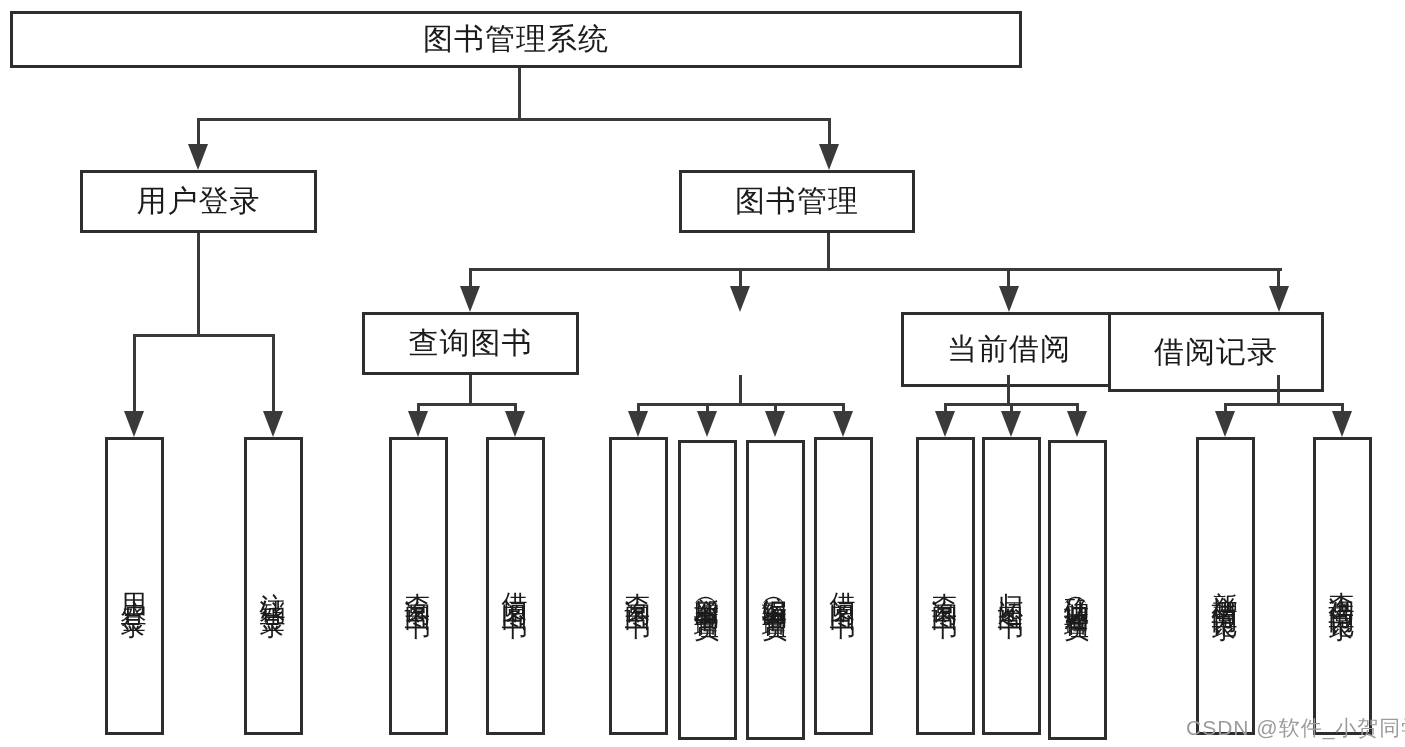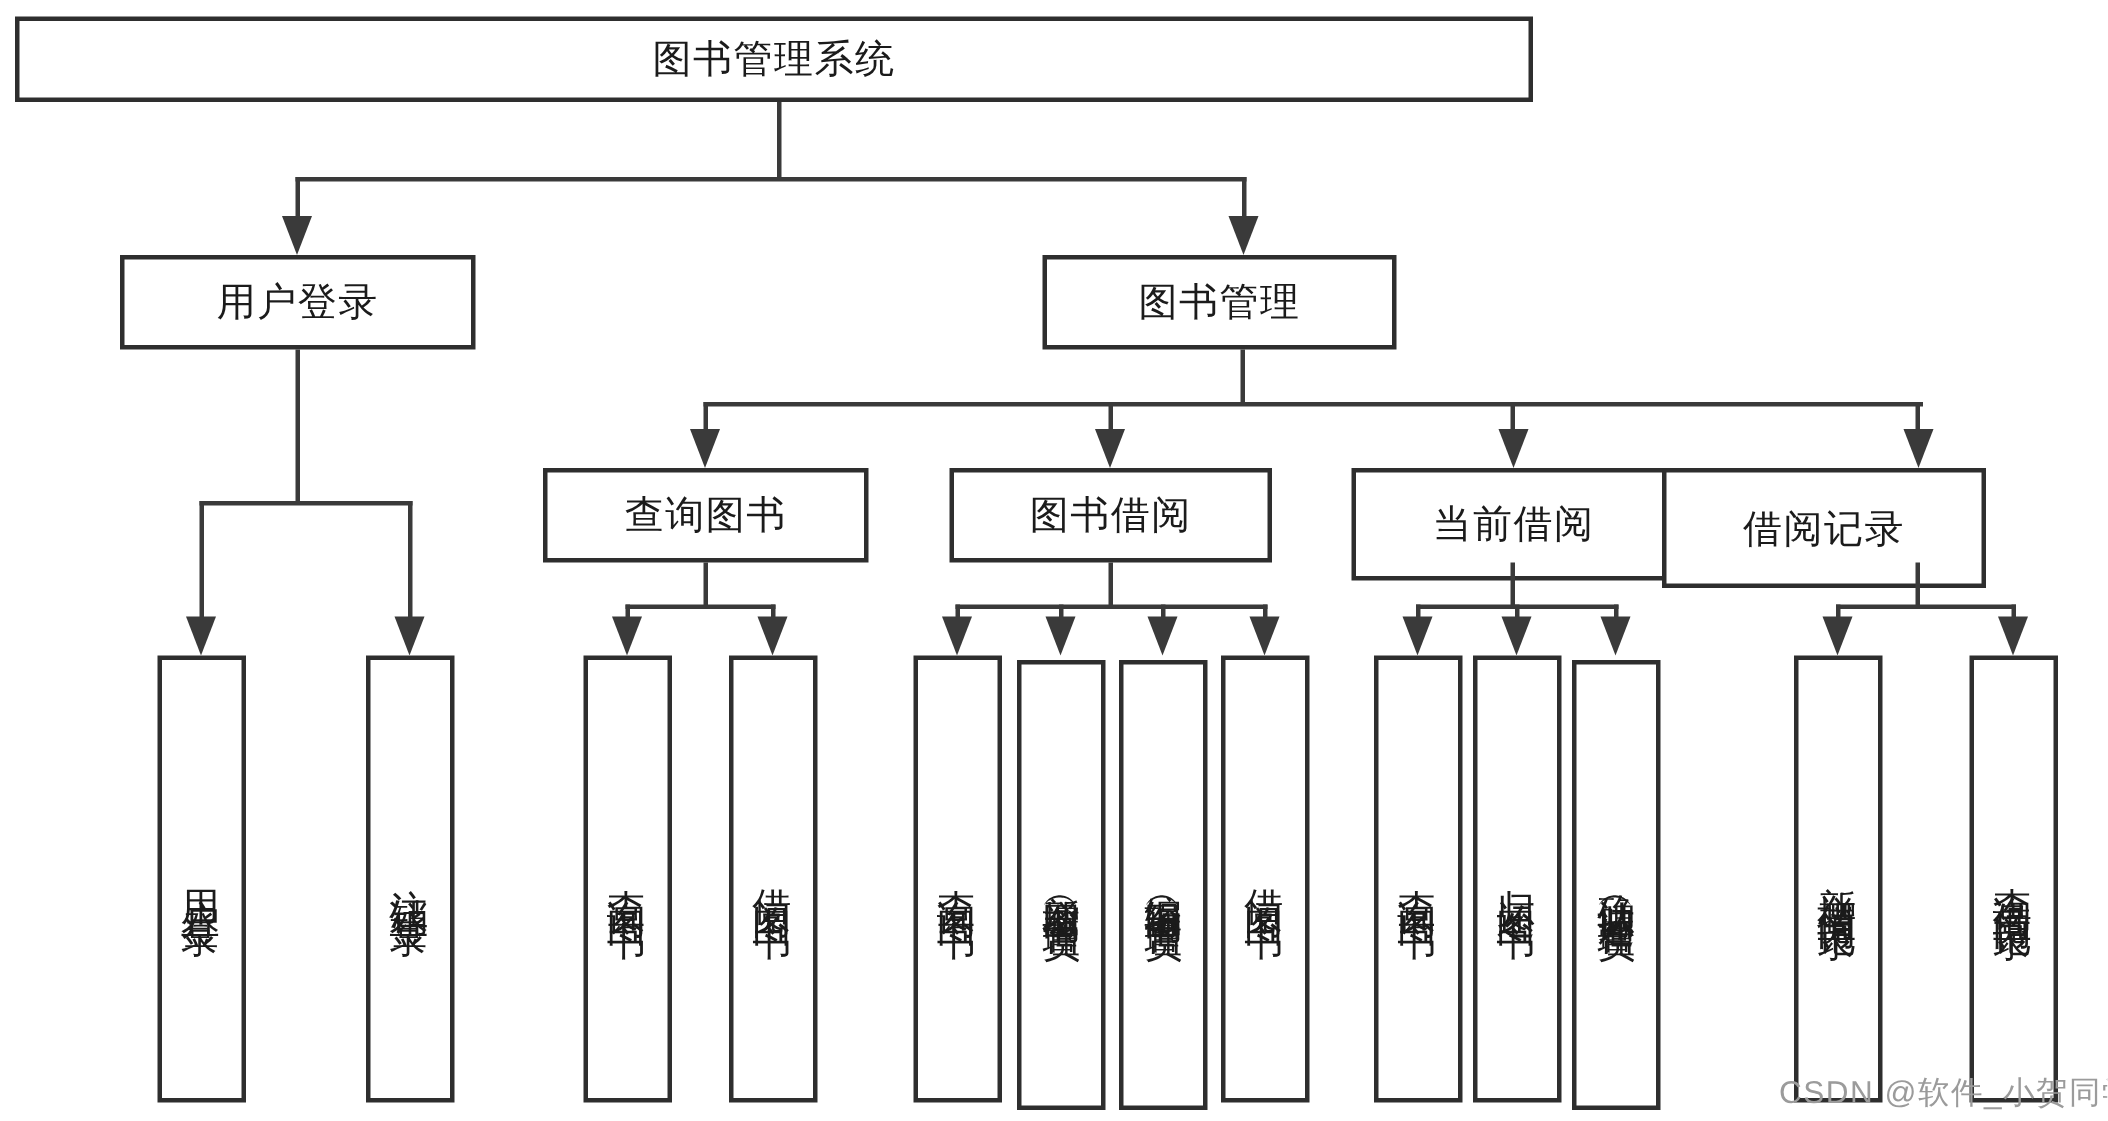--- a/index.html
+++ b/index.html
@@ -19,21 +19,21 @@
     position: absolute;
     box-sizing: border-box;
     border: 3px solid #2e2e2e;
     background: #ffffff;
     color: #1b1b1b;
     display: flex;
     align-items: center;
     justify-content: center;
   }
   .hbox {
-    font-size: 26px;
+    font-size: 30px;
     letter-spacing: 1px;
   }
   .vbox {
     writing-mode: vertical-rl;
     text-orientation: mixed;
   }
   .chars4 { font-size: 26px; letter-spacing: 7px; }
   .chars6 { font-size: 26px; letter-spacing: 5px; }
   .chars9 { font-size: 25px; letter-spacing: 3px; }
   .hl {
@@ -75,21 +75,21 @@
   <div>
     <div class="vl" style="left:518px;top:68px;height:52px"></div>
     <div class="hl" style="left:197px;top:118px;width:634px"></div>
     <div class="vl" style="left:197px;top:118px;height:28px"></div>
     <div class="ar" style="left:188px;top:144px"></div>
     <div class="vl" style="left:828px;top:118px;height:28px"></div>
     <div class="ar" style="left:819px;top:144px"></div>
   </div>
 
   <div class="box hbox" style="left:80px;top:170px;width:237px;height:63px">用户登录</div>
-  <div class="box hbox" style="left:695px;top:170px;width:236px;height:63px">图书管理</div>
+  <div class="box hbox" style="left:679px;top:170px;width:236px;height:63px">图书管理</div>
 
   <div>
     <div class="vl" style="left:197px;top:233px;height:103px"></div>
     <div class="hl" style="left:133px;top:334px;width:142px"></div>
     <div class="vl" style="left:133px;top:334px;height:79px"></div>
     <div class="ar" style="left:124px;top:411px"></div>
     <div class="vl" style="left:272px;top:334px;height:79px"></div>
     <div class="ar" style="left:263px;top:411px"></div>
   </div>
 
@@ -100,21 +100,20 @@
     <div class="ar" style="left:460px;top:286px"></div>
     <div class="vl" style="left:739px;top:268px;height:20px"></div>
     <div class="ar" style="left:730px;top:286px"></div>
     <div class="vl" style="left:1007px;top:268px;height:20px"></div>
     <div class="ar" style="left:999px;top:286px"></div>
     <div class="vl" style="left:1277px;top:268px;height:20px"></div>
     <div class="ar" style="left:1269px;top:286px"></div>
   </div>
 
   <div class="box hbox" style="left:362px;top:312px;width:217px;height:63px">查询图书</div>
-  <div class="box hbox" style="left:633px;top:312px;width:215px;height:63px">图书借阅</div>
   <div class="box hbox" style="left:901px;top:312px;width:216px;height:75px">当前借阅</div>
   <div class="box hbox" style="left:1108px;top:312px;width:216px;height:80px">借阅记录</div>
 
   <div>
     <div class="vl" style="left:469px;top:375px;height:30px"></div>
     <div class="hl" style="left:417px;top:403px;width:100px"></div>
     <div class="vl" style="left:417px;top:403px;height:10px"></div>
     <div class="ar" style="left:408px;top:411px"></div>
     <div class="vl" style="left:514px;top:403px;height:10px"></div>
     <div class="ar" style="left:505px;top:411px"></div>

